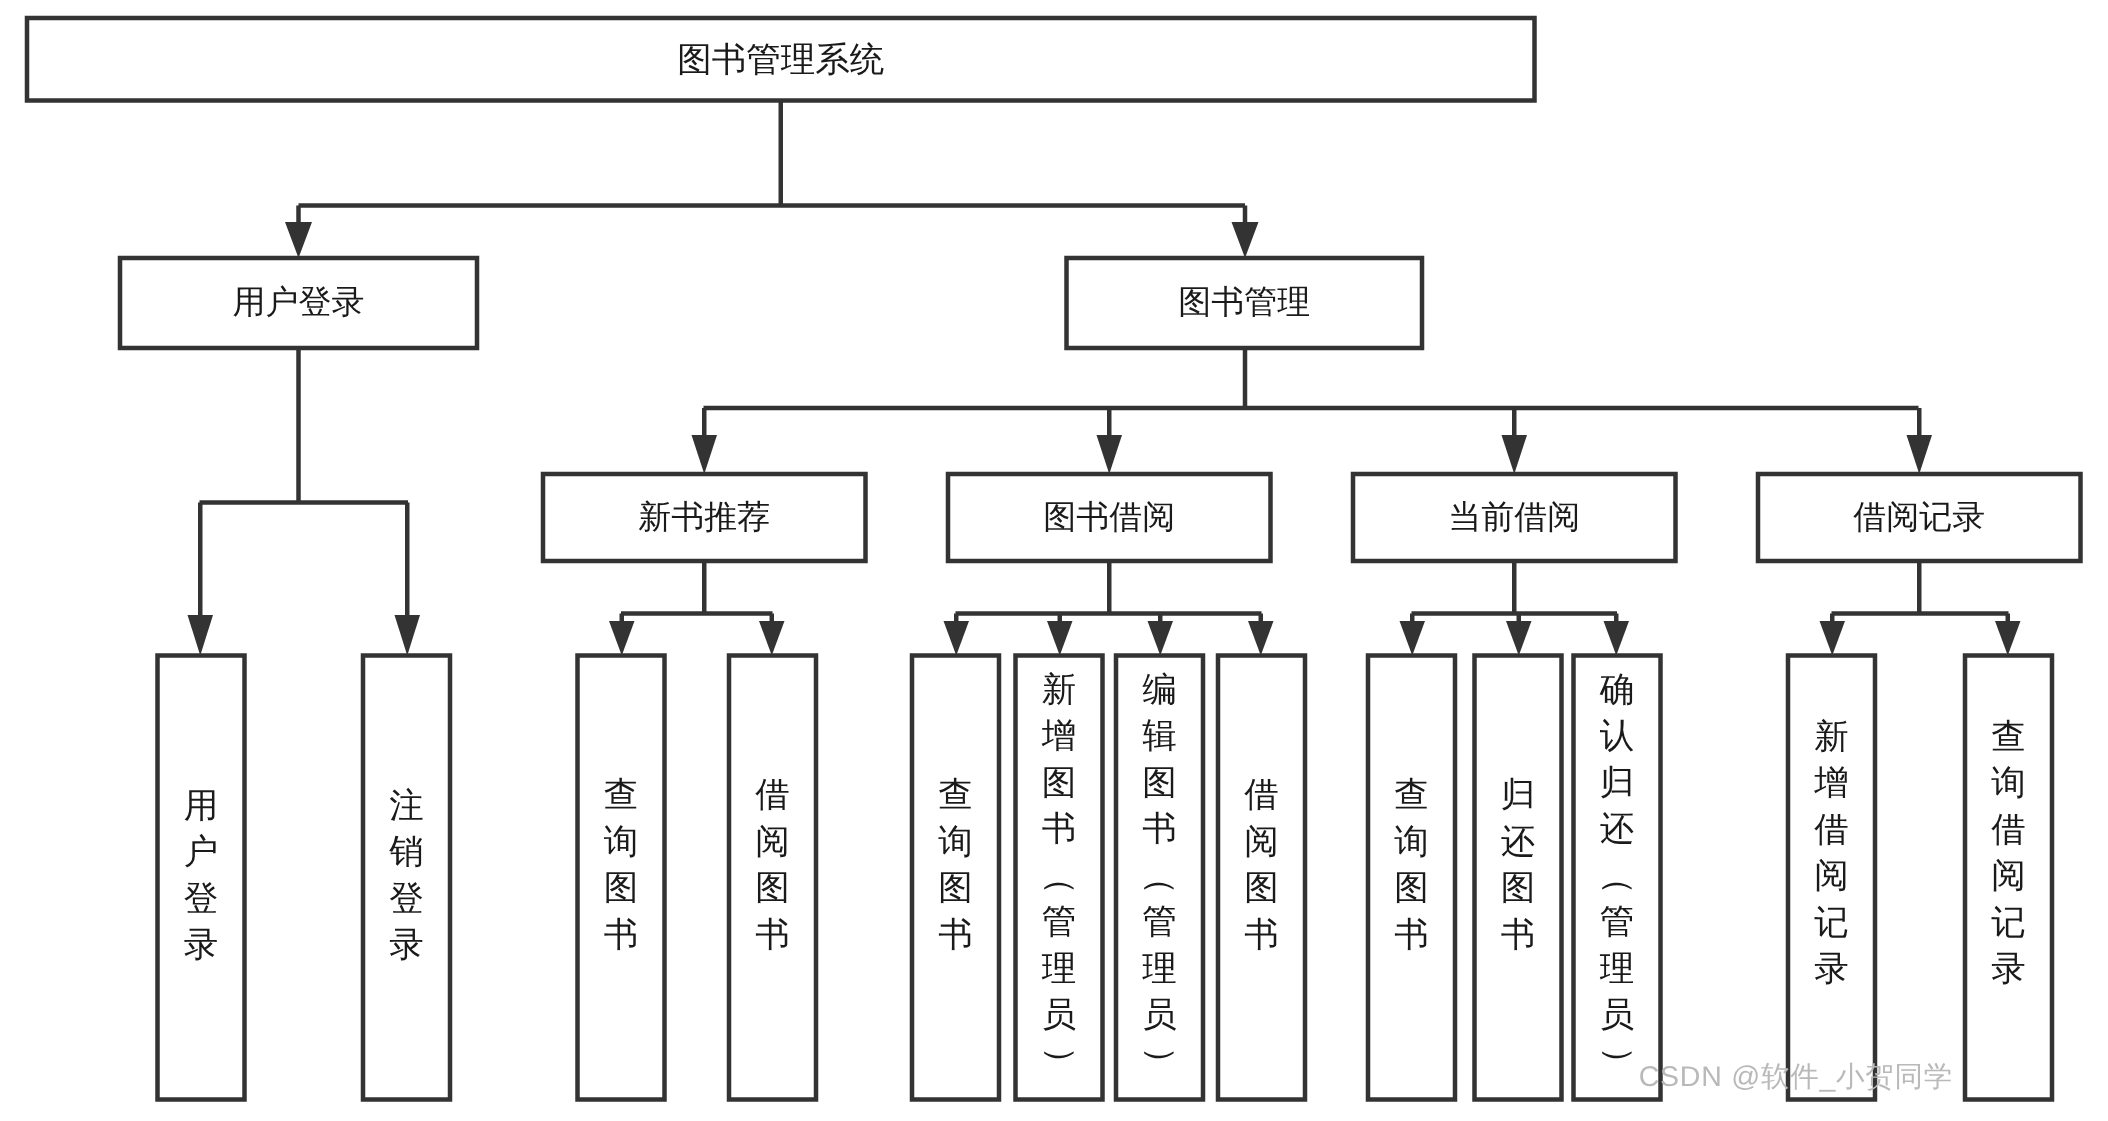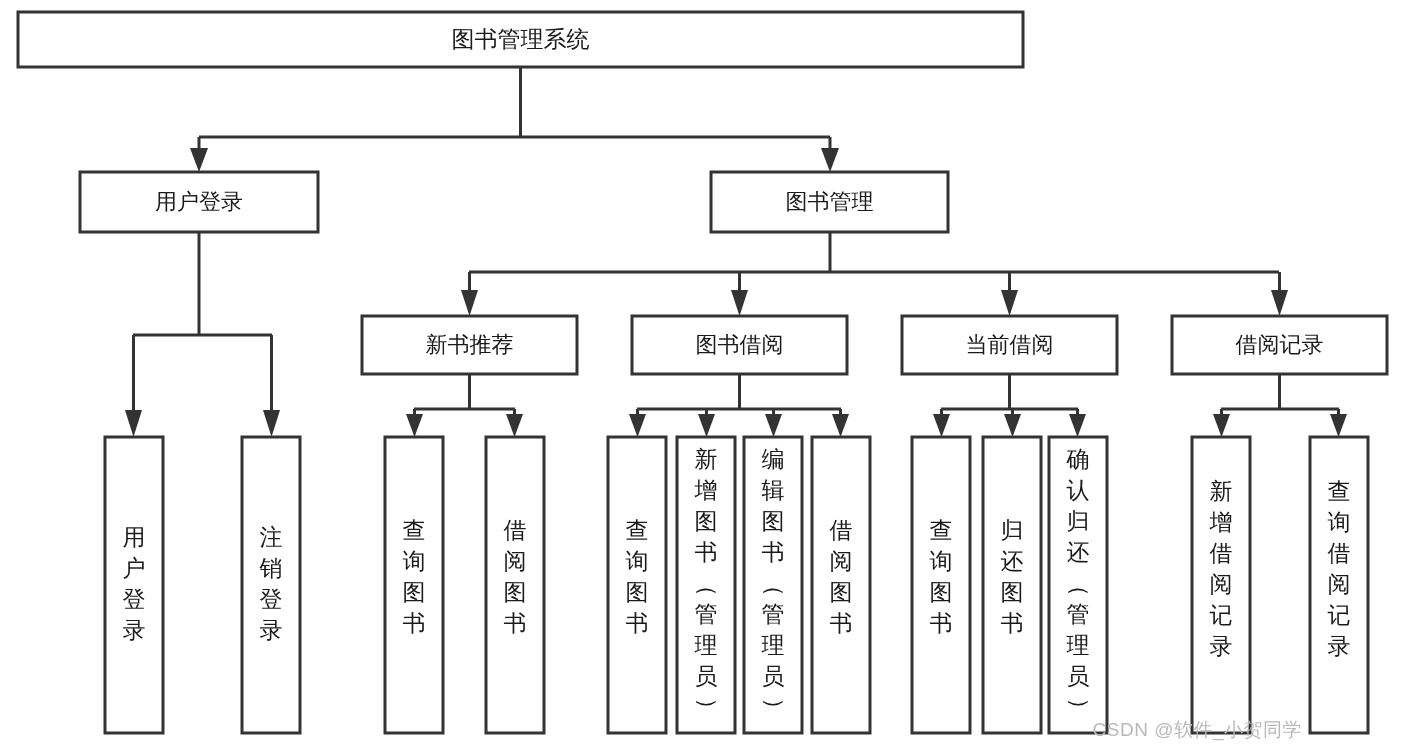--- a/index.html
+++ b/index.html
@@ -52,21 +52,21 @@
     fill: none;
     stroke-linecap: butt;
   }
   .arrow-head {
     fill: #333333;
     stroke: none;
   }
   .watermark {
     position: absolute;
     right: 8px;
-    bottom: 4px;
+    bottom: 16px;
     font-family: "Liberation Sans", "DejaVu Sans", sans-serif;
     font-size: 19px;
     color: #b9b9b9;
     white-space: nowrap;
     letter-spacing: 0.5px;
     pointer-events: none;
     margin-top: 32px;
   }
 </style>
 </head>

